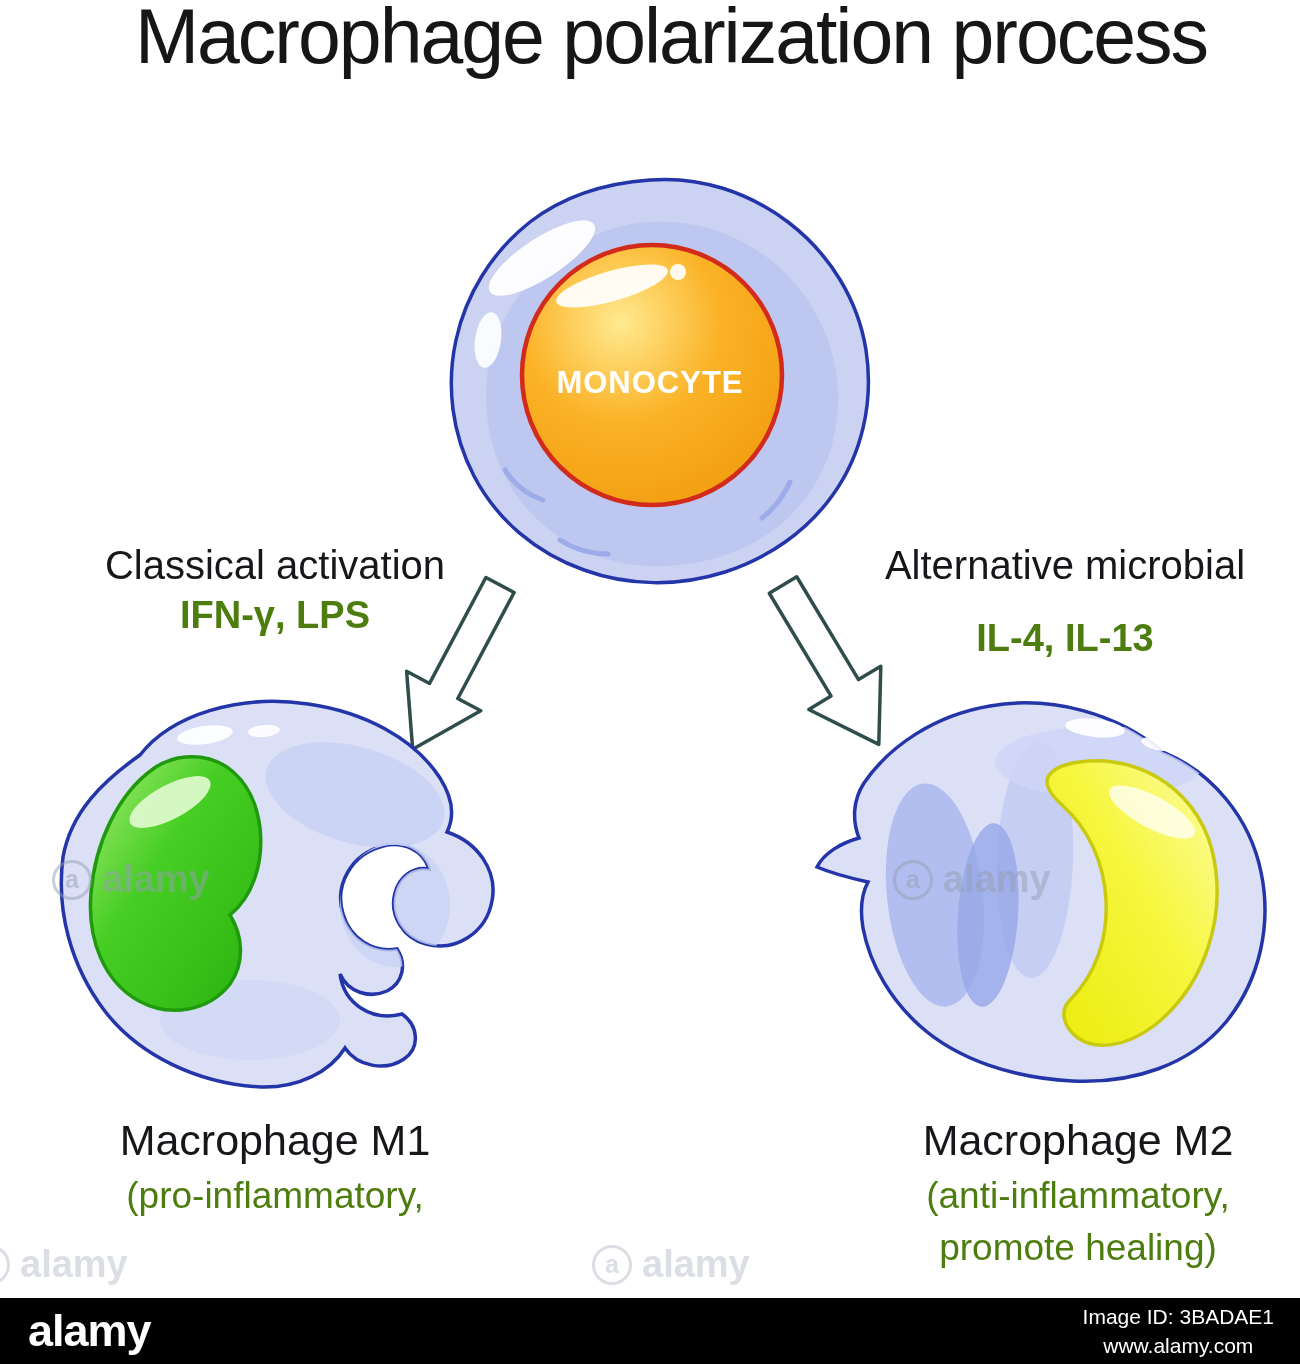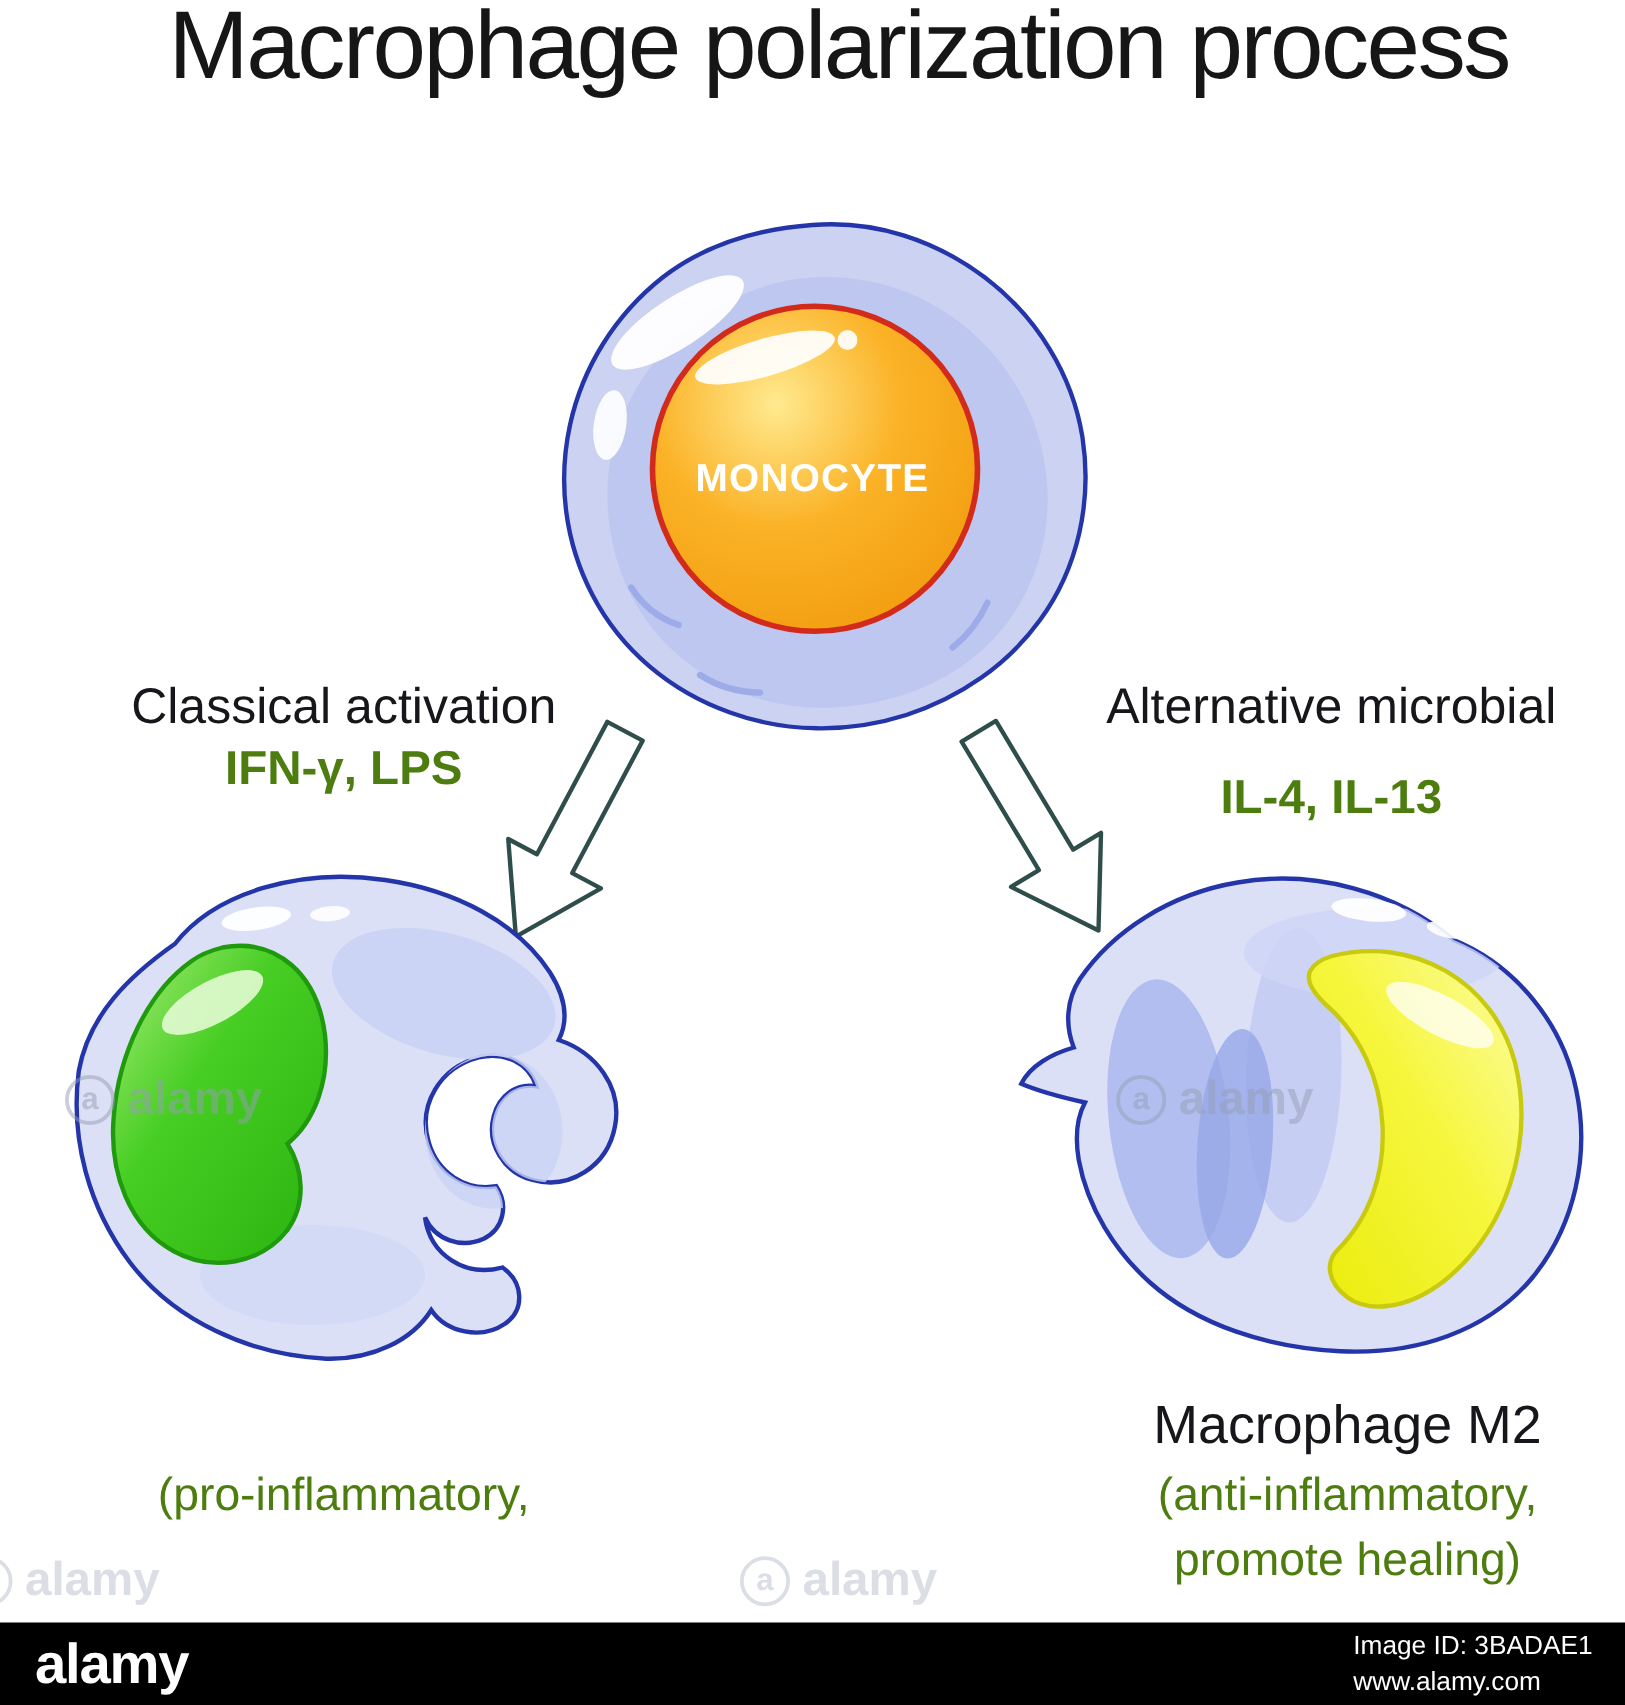--- a/index.html
+++ b/index.html
@@ -73,21 +73,21 @@
     background: #000000;
     display: flex; align-items: center; justify-content: space-between;
     box-sizing: border-box;
     padding: 0 26px 0 28px;
   }
   .footer-logo {
     color: #ffffff; font-weight: bold;
     font-size: 45px; letter-spacing: -1px;
   }
   .footer-right {
-    text-align: left; color: #ffffff;
+    text-align: center; color: #ffffff;
     font-size: 21px; line-height: 1.4;
   }
 </style>
 </head>
 <body>
 
 <div class="page">
 
   <h1 class="title">Macrophage polarization process</h1>
 
@@ -170,20 +170,21 @@
   </svg>
 
   <div class="lbl act-left black">Classical activation</div>
 
   <div class="lbl monocyte-label">MONOCYTE</div>
   <div class="lbl fac-left gray bold">IFN-γ, LPS</div>
 
   <div class="lbl act-right black">Alternative microbial</div>
   <div class="lbl fac-right gray bold">IL-4, IL-13</div>
 
+  <div class="lbl m1-name black">Macrophage M1</div>
   <div class="lbl m1-desc1 gray">(pro-inflammatory,</div>
 
   <div class="lbl m2-name black">Macrophage M2</div>
   <div class="lbl m2-desc1 gray">(anti-inflammatory,</div>
   <div class="lbl m2-desc2 gray">promote healing)</div>
 
   <div class="watermark wm-1">
     <span class="wm-circle">a</span>
     <span>alamy</span>
   </div>

